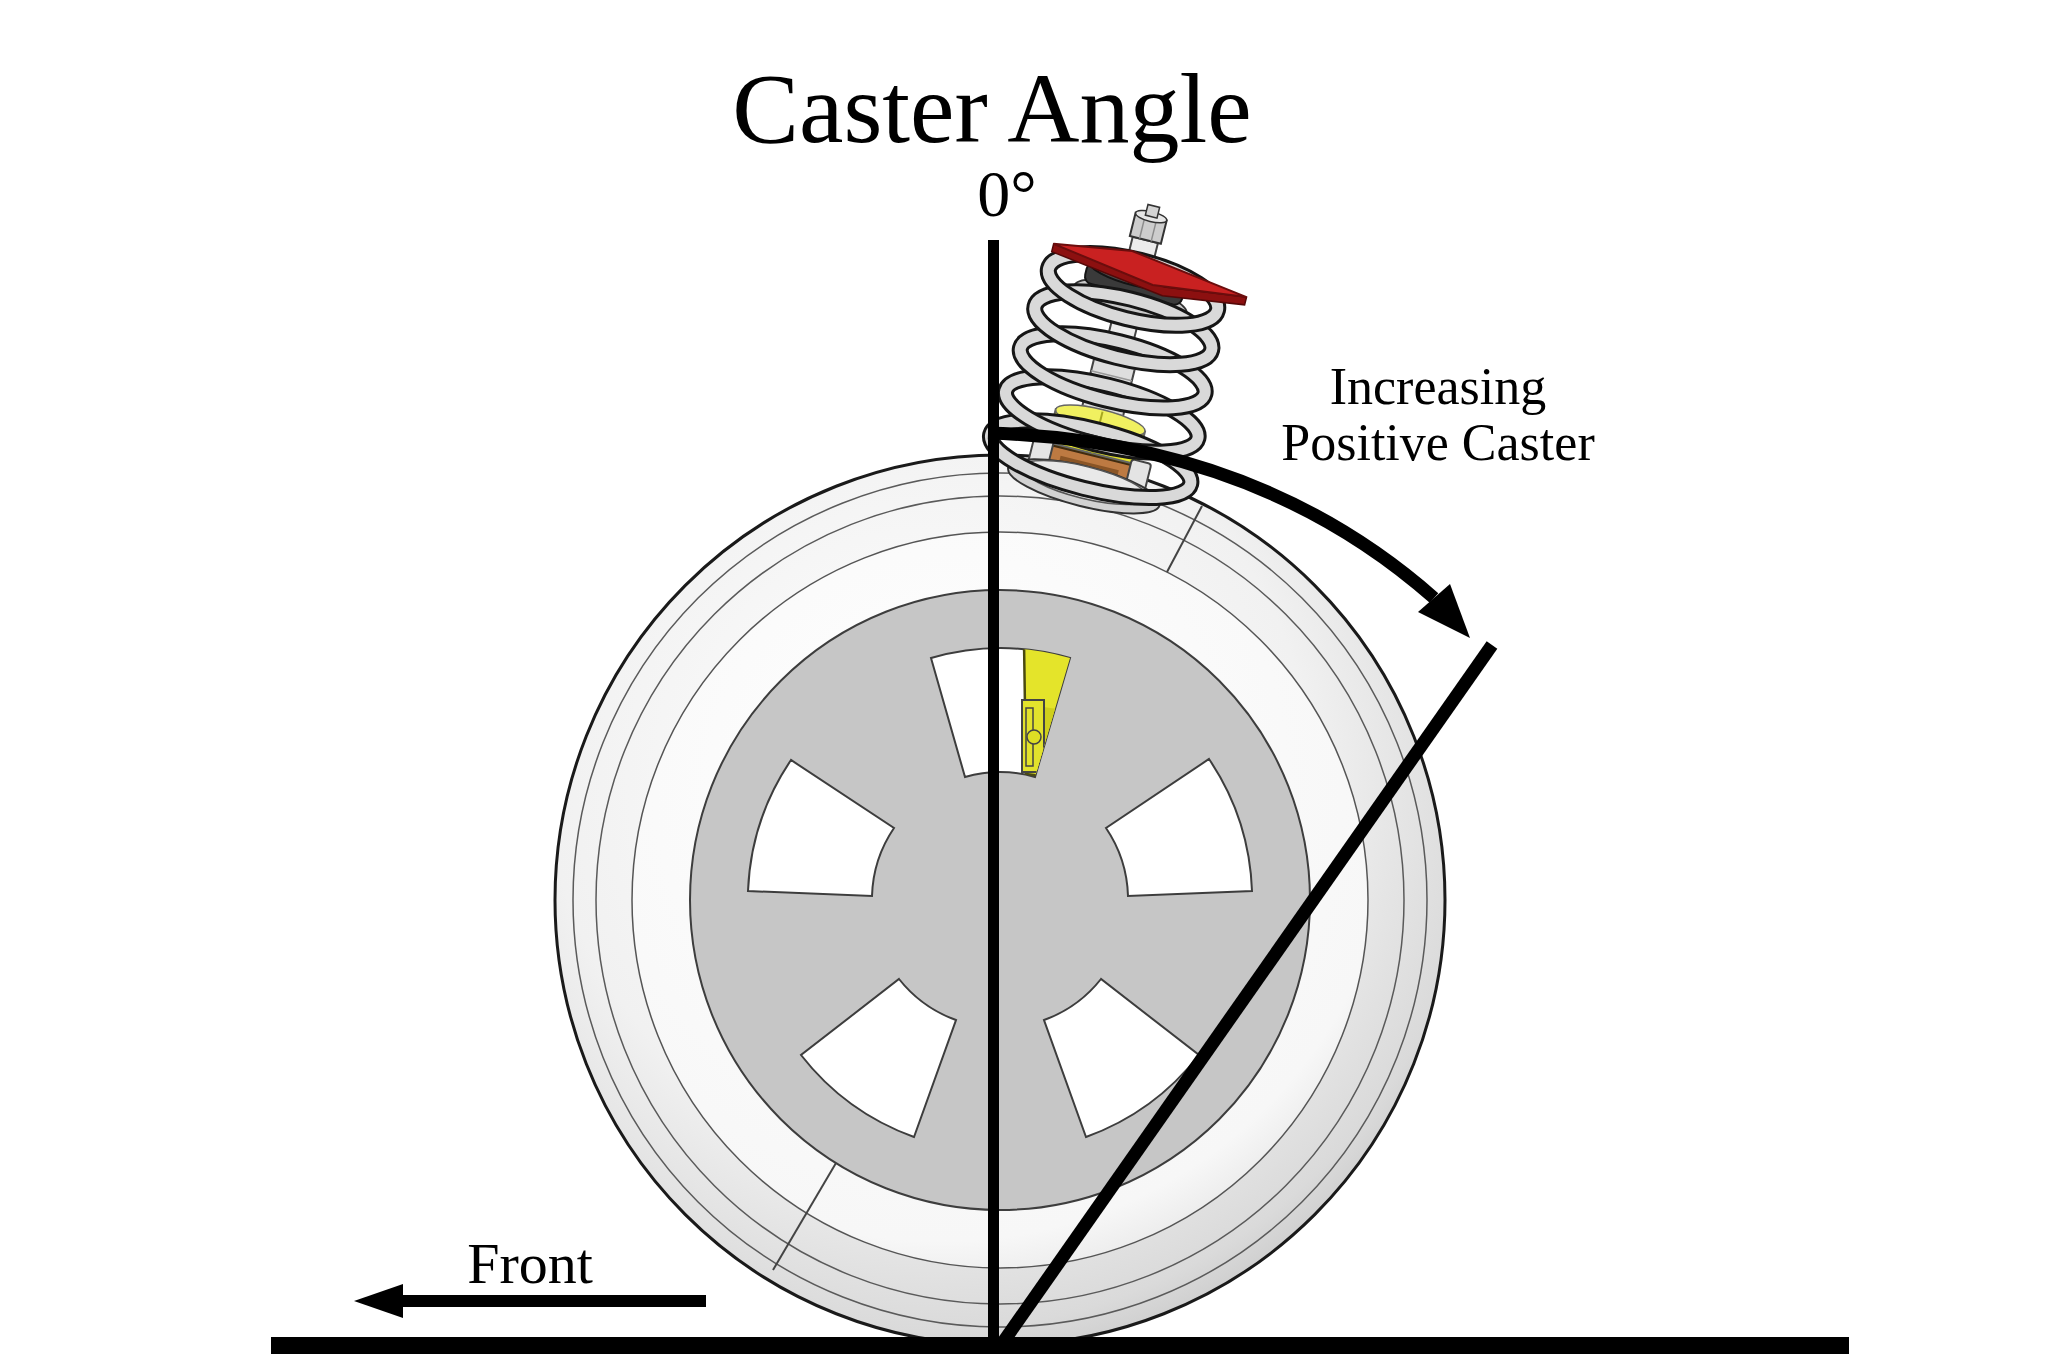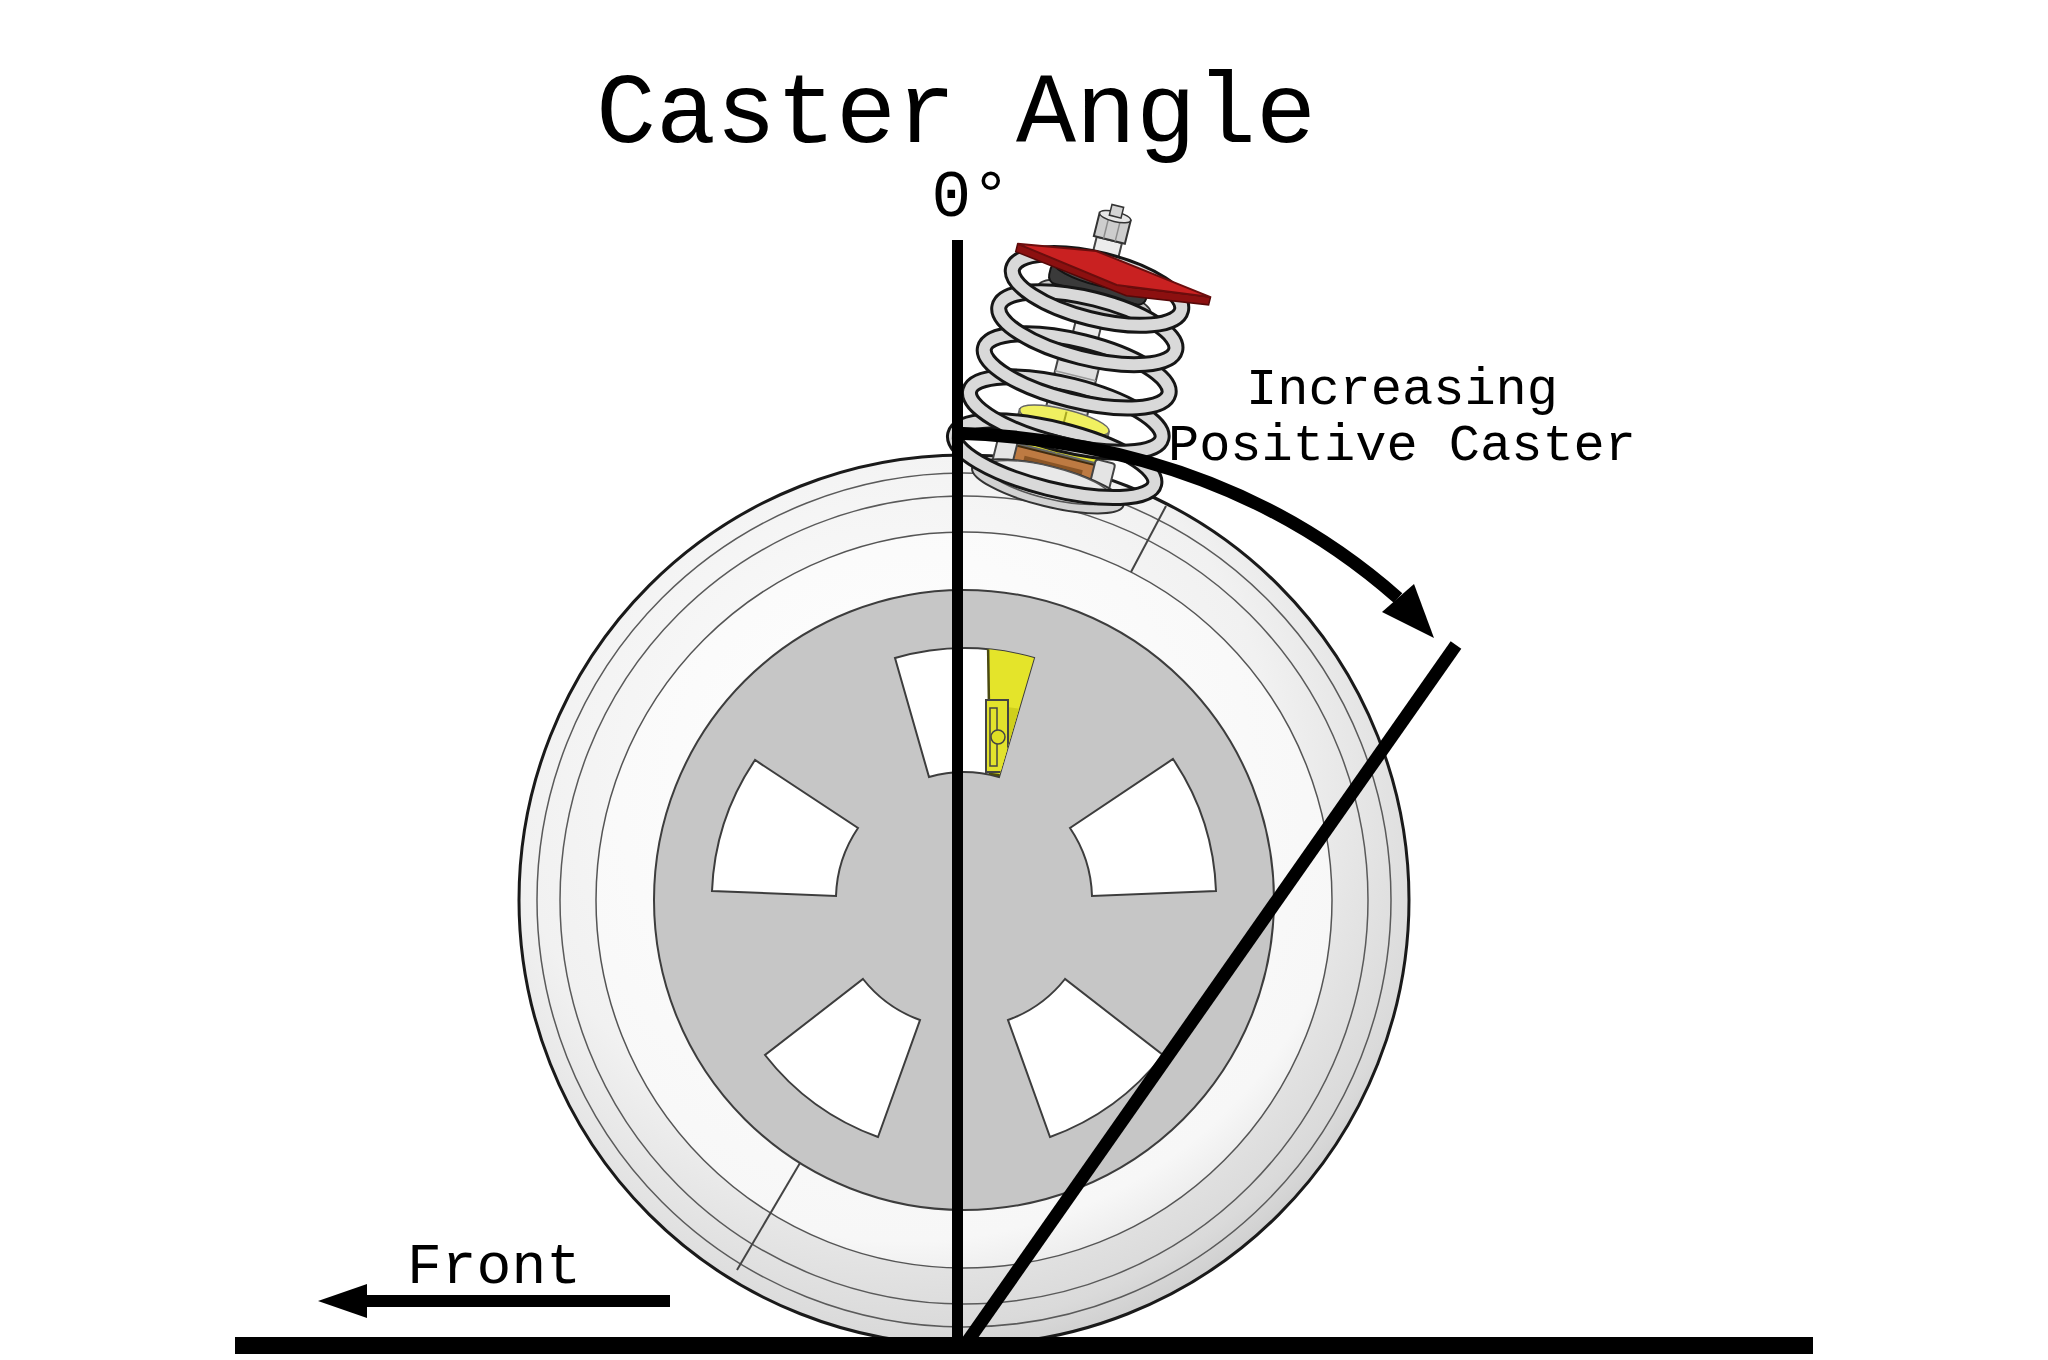--- a/index.html
+++ b/index.html
@@ -1,21 +1,22 @@
 <!DOCTYPE html>
 <html><head>
 <meta charset="utf-8">
 <style>
   html,body{margin:0;padding:0;background:#ffffff;}
   .stage{
     position:relative;
     width:1980px;height:1360px;
     background:#ffffff;
-    font-family:Liberation Mono, monospace;
+    font-family:Liberation Serif, serif;
     overflow:hidden;
+    padding-left:36px;
   }
   svg{display:block;}
   text{fill:#000000;}
   .title-text{font-size:100px;}
   .zero-text{font-size:66px;}
   .note-text{font-size:52px;}
   .front-text{font-size:58px;}
 </style>
 </head>
 <body>

